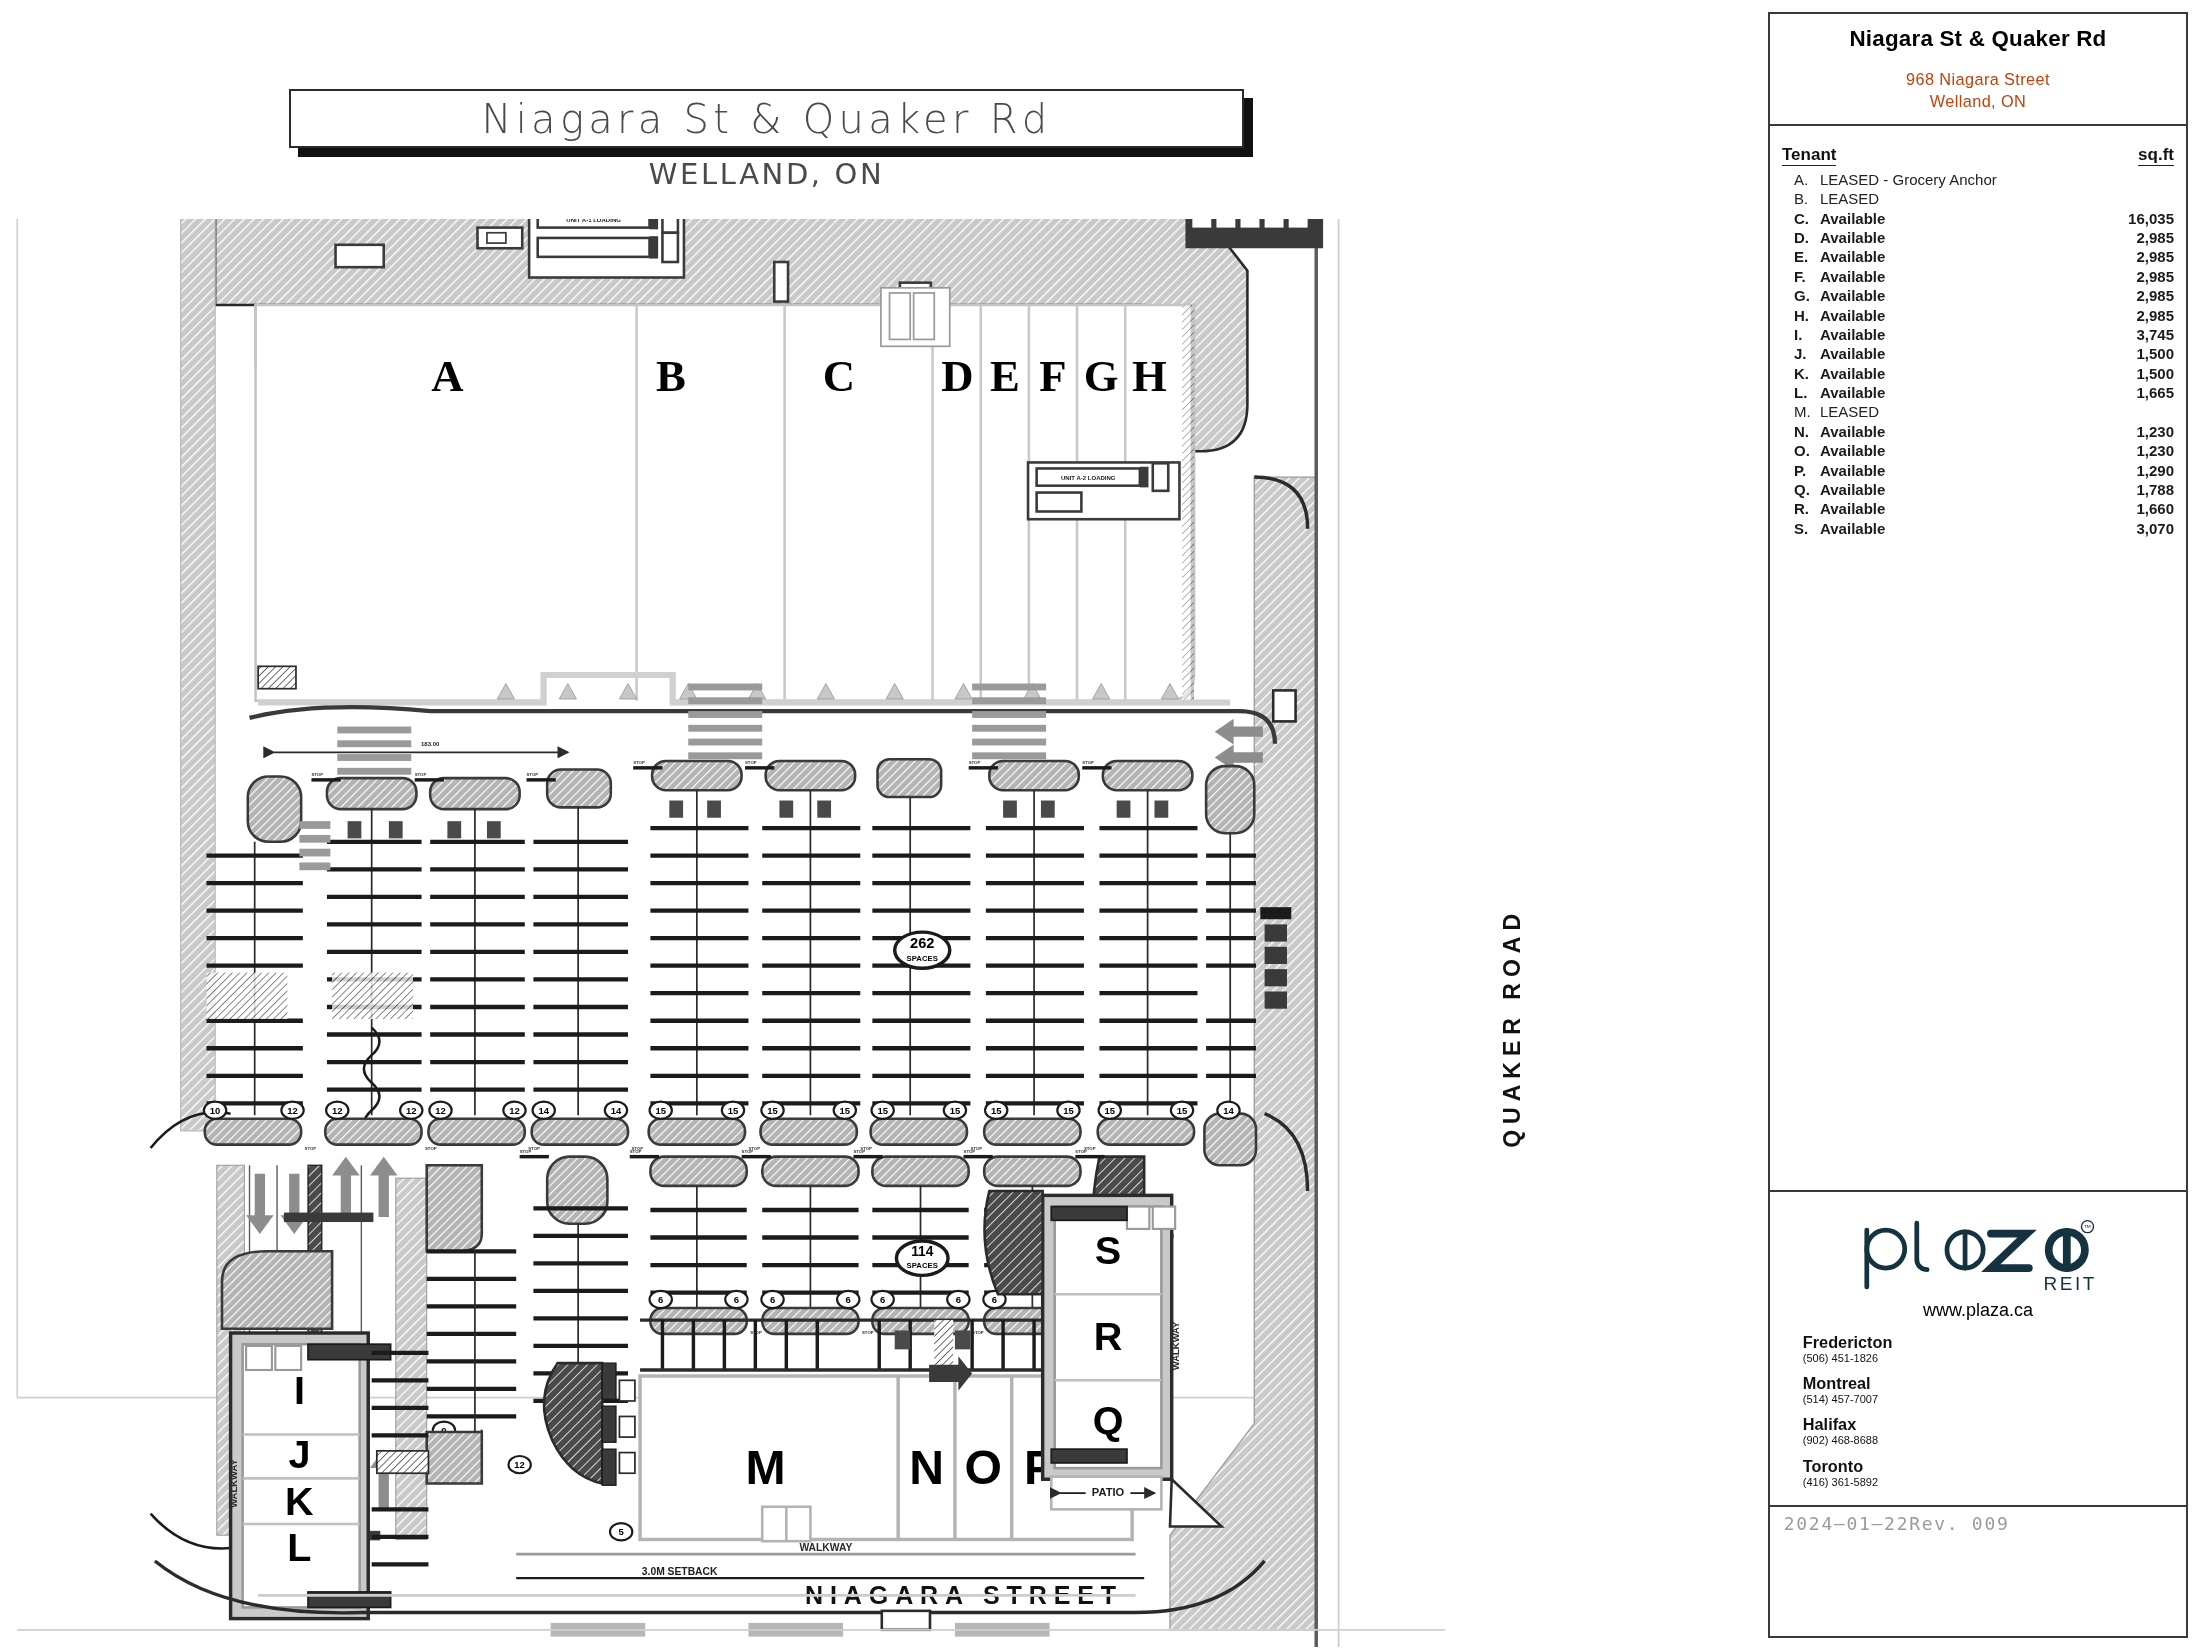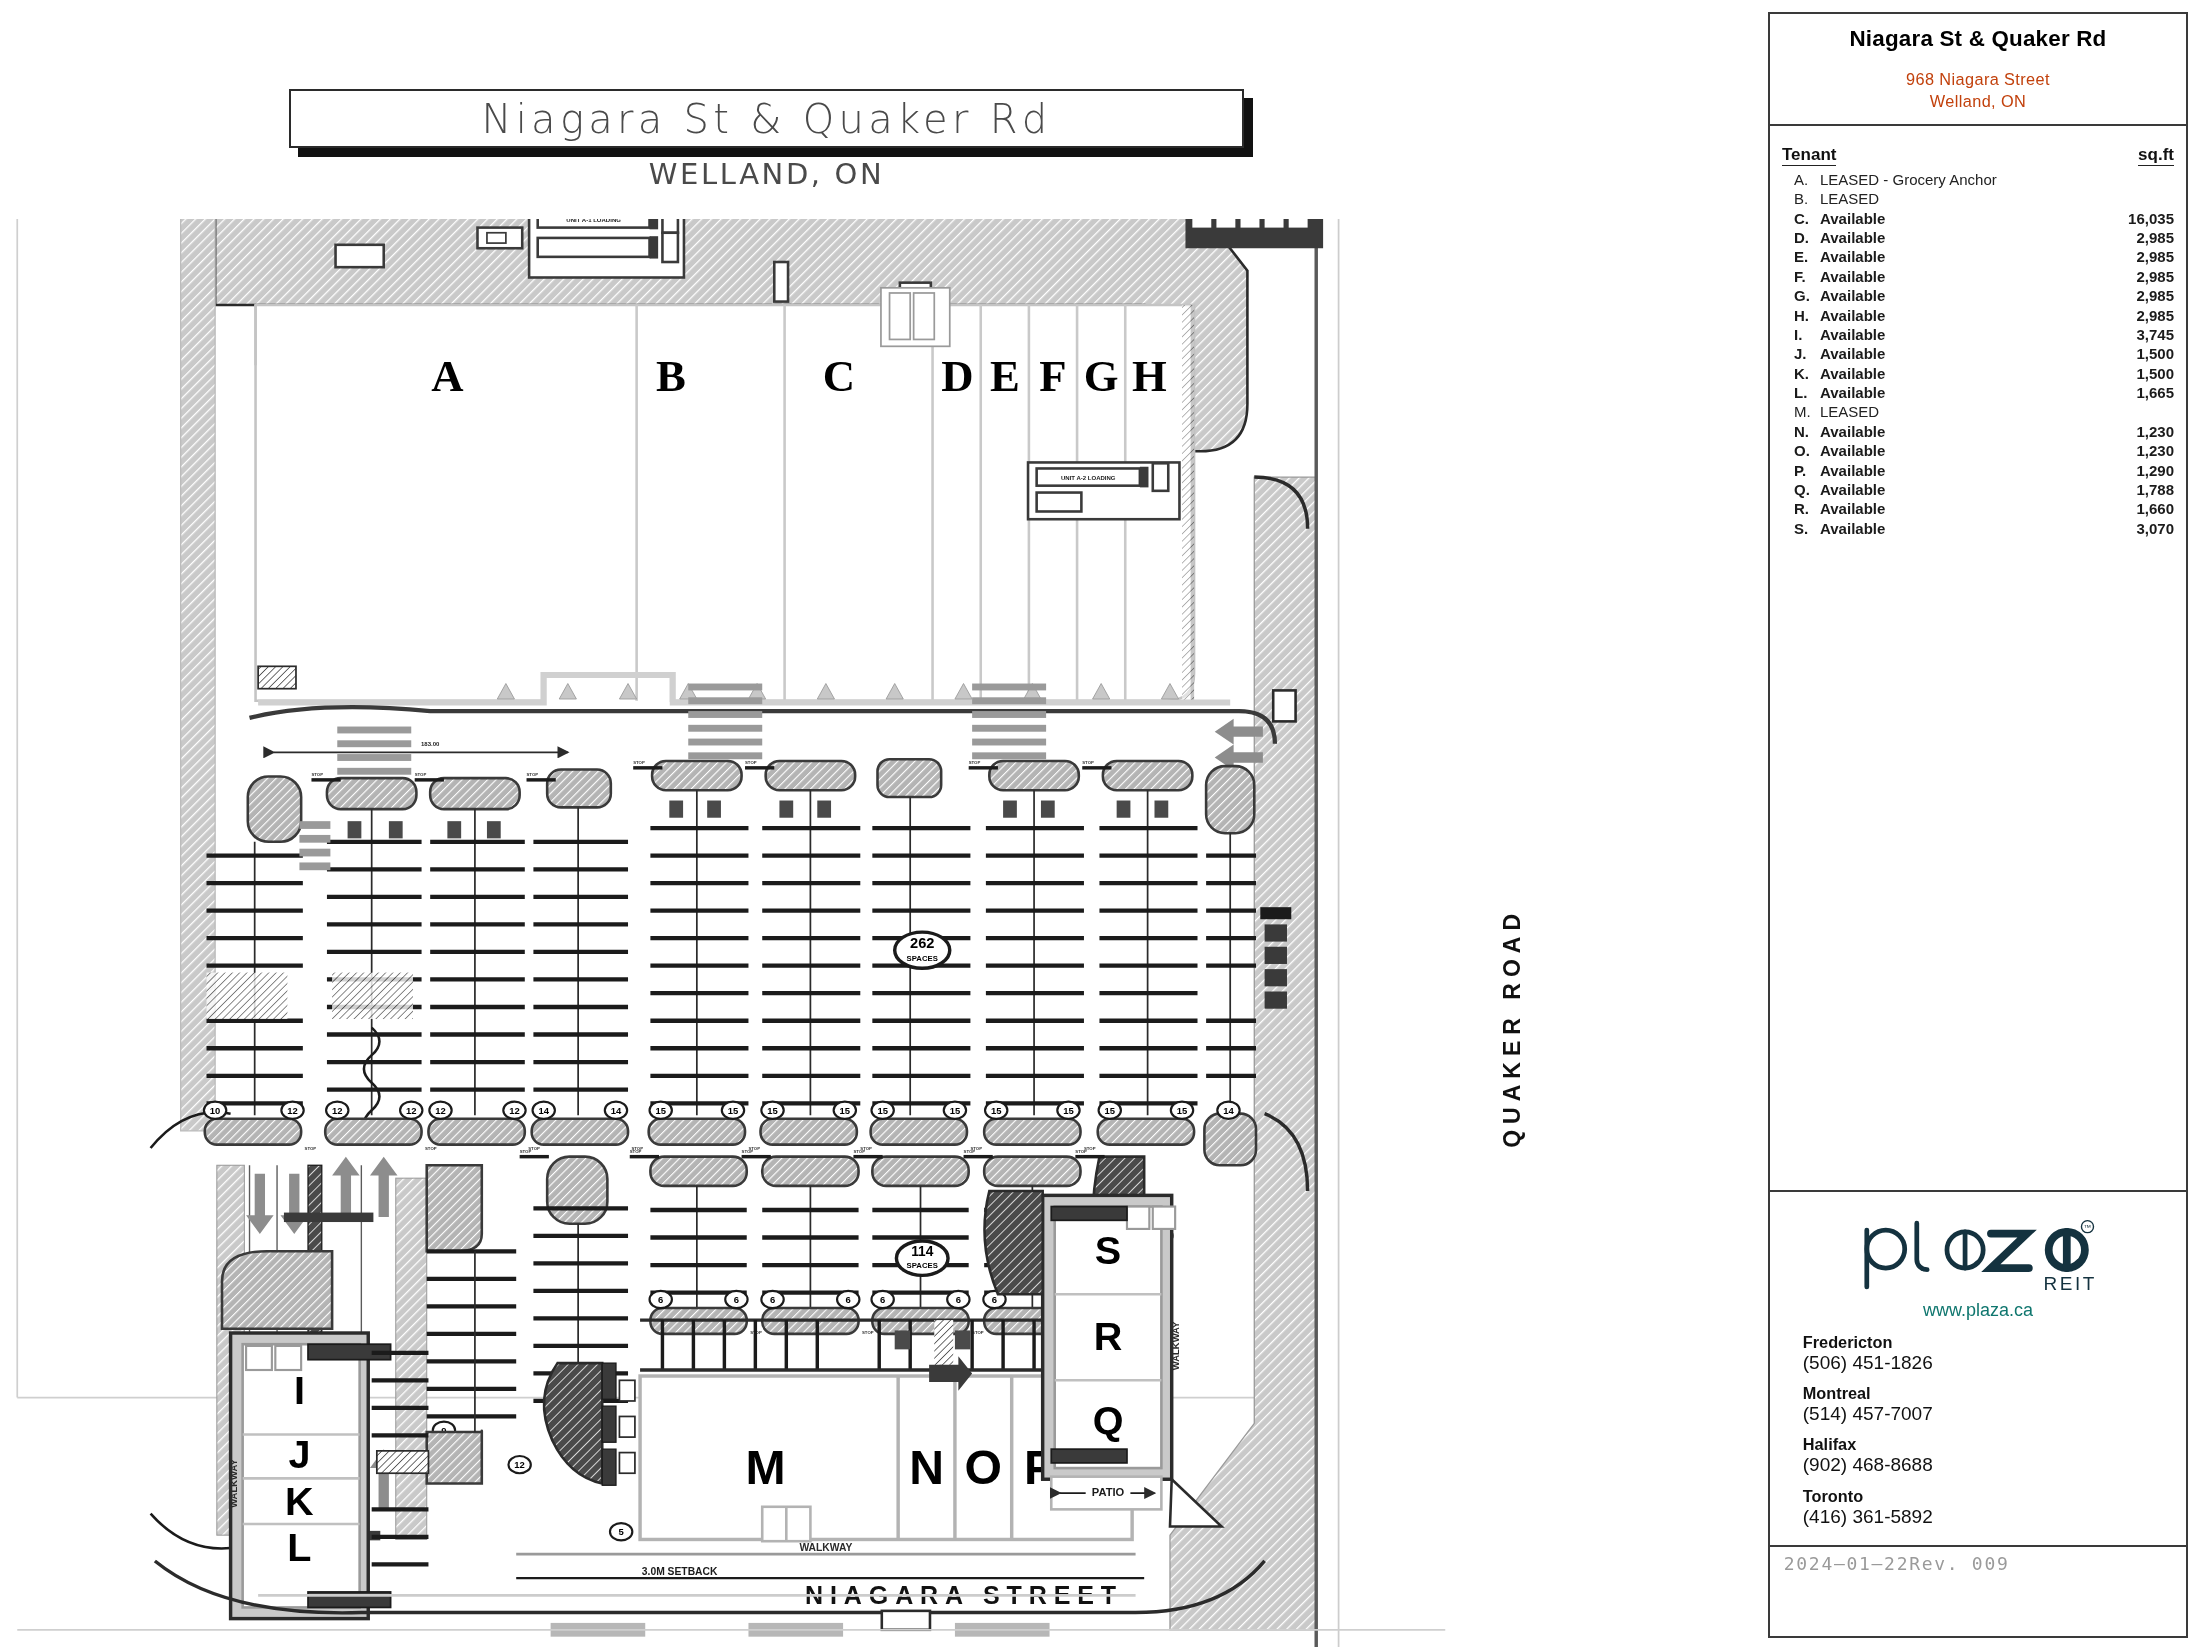--- a/index.html
+++ b/index.html
@@ -25,25 +25,25 @@
       padding:2.2px 0 2.2px 0;}
   .t-letter{width:38px;padding-left:12px;box-sizing:border-box;}
   .t-name{flex:1;}
   .t-sqft{text-align:right;width:95px;}
   .leased .t-letter,.leased .t-name{font-weight:normal;color:#222;}
   .avail .t-letter,.avail .t-name,.avail .t-sqft{font-weight:bold;color:#1b1b1b;}
 
   #tp-logo{padding:19px 13.8px 6.9px 13.8px;text-align:center;}
   .logo-wrap{position:relative;display:inline-block;}
   #logo-svg{display:block;margin:0 auto;}
-  #tp-url{font-size:18px;margin-top:3.4px;color:#0f766e;}
+  #tp-url{font-size:18px;margin-top:3.4px;color:#000000;}
   #tp-offices{display:flex;flex-wrap:wrap;margin-top:12px;padding:0 19px;flex-direction:column;}
   .office{width:50%;text-align:left;margin-bottom:10.3px;}
   .office .city{font-size:16.3px;font-weight:bold;}
-  .office .phone{font-size:19px;}
+  .office .phone{font-size:11px;}
   #tp-rev{display:flex;justify-content:flex-start;padding:6px 13.8px 6px 13.8px;
       font-size:18px;color:#9a9a9a;letter-spacing:1.7px;font-family:"DejaVu Sans Mono",monospace;}
 
   
   #banner{position:absolute;left:289px;top:89px;width:955px;height:59px;}
   #banner-shadow{position:absolute;left:8.6px;top:8.6px;width:955px;height:59px;background:#111;}
   #banner-box{position:absolute;left:0;top:0;width:955px;height:59px;
       border:2.6px solid #2b2b2b;background:#fff;box-sizing:border-box;}
   #banner-text{position:absolute;left:0;top:0;width:955px;height:59px;
       display:flex;align-items:center;justify-content:center;

